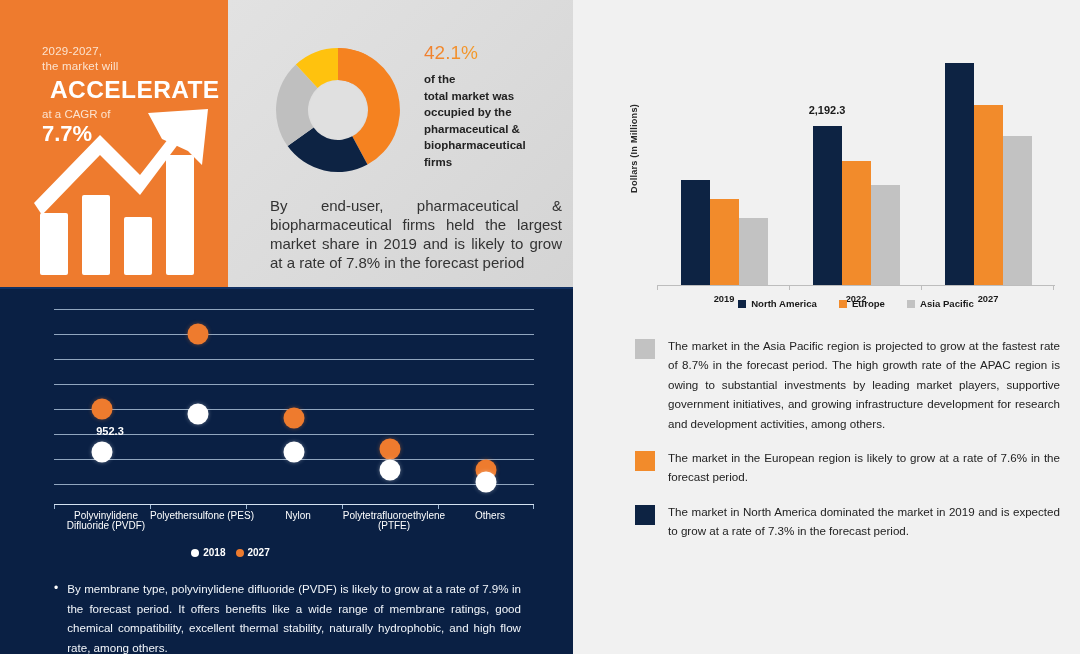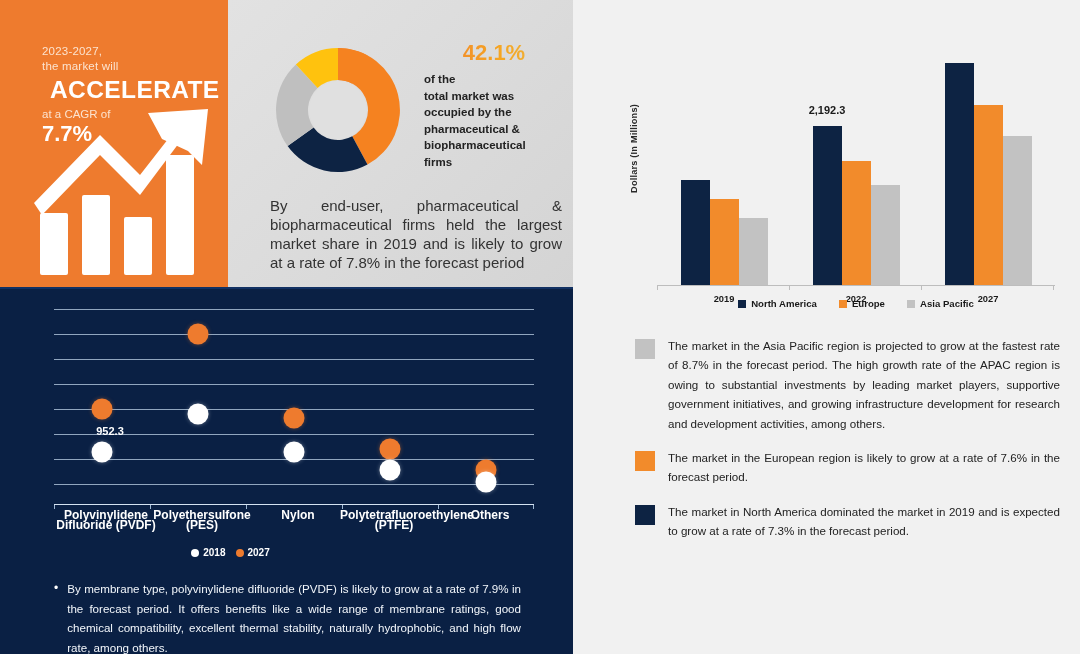--- a/index.html
+++ b/index.html
@@ -34,23 +34,23 @@
     position:absolute;left:228px;top:0;width:345px;height:287px;
     background:linear-gradient(135deg,#E2E2E2 0%,#DCDCDC 45%,#D4D4D4 100%);
   }
   .donut-wrap{position:absolute;left:42px;top:42px;width:136px;height:136px;}
   .donut-hole{
     position:absolute;left:39px;top:39px;width:58px;height:58px;border-radius:50%;
     background:#E0E0E0;
   }
   .pct-block{position:absolute;left:196px;top:38px;width:140px;}
   .pct-num{
-    font-size:22px;font-weight:bold;line-height:30px;
+    font-size:19px;font-weight:normal;line-height:30px;
     background:linear-gradient(90deg,#F07E2E 0%,#F5A623 55%,#E8B84B 100%);
-    -webkit-background-clip:text;background-clip:text;color:transparent;text-align:center;
+    -webkit-background-clip:text;background-clip:text;color:transparent;
     -webkit-text-fill-color:transparent;
   }
   .pct-desc{font-size:11.5px;font-weight:bold;color:#222;line-height:16.5px;margin-top:3px;}
   .donut-para{
     position:absolute;left:42px;top:196px;width:292px;
     font-size:15px;color:#333;line-height:19px;text-align:justify;
   }
 
   
   .navy-panel{
@@ -68,21 +68,21 @@
   }
   .dot.y2018{background:#FFFFFF;box-shadow:0 0 4px rgba(255,255,255,.35);}
   .dot.y2027{background:#EE7B2E;box-shadow:0 0 4px rgba(238,123,46,.4);}
   .dot-label{
     position:absolute;color:#fff;font-size:11px;font-weight:bold;
     transform:translate(-50%,0);white-space:nowrap;
   }
   .xlabels{position:absolute;left:58px;top:222px;width:480px;height:32px;}
   .xlab{
     position:absolute;transform:translateX(-50%);
-    font-size:12px;font-weight:bold;color:#FFFFFF;text-align:center;
+    font-size:10px;font-weight:normal;color:#FFFFFF;text-align:center;
     line-height:9.5px;width:108px;
   }
   .dp-legend{
     position:absolute;left:0;top:258px;width:461px;
     display:flex;justify-content:center;gap:10px;align-items:center;
   }
   .dp-leg-item{display:flex;align-items:center;gap:4px;}
   .dp-leg-dot{width:8px;height:8px;border-radius:50%;}
   .dp-leg-txt{font-size:10px;font-weight:bold;color:#fff;}
   .navy-bullet{
@@ -140,21 +140,21 @@
         <g fill="#FFFFFF">
           <rect x="10" y="118" width="28" height="62" rx="2"></rect>
           <rect x="52" y="100" width="28" height="80" rx="2"></rect>
           <rect x="94" y="122" width="28" height="58" rx="2"></rect>
           <rect x="136" y="60" width="28" height="120" rx="2"></rect>
           <path d="M6 112 L64 52 L104 92 L158 20 L150 13 L104 72 L64 32 L-2 100 Z" transform="translate(6,8)"></path>
           <path d="M112 10 L172 6 L166 62 L152 48 L126 36 Z" transform="translate(6,8)"></path>
         </g>
       </svg>
       <div class="accel-text">
-        <div class="accel-l1">2023-2027,</div>
+        <div class="accel-l1">2029-2027,</div>
         <div class="accel-l2">the market will</div>
         <div class="accel-big">ACCELERATE</div>
         <div class="accel-l3">at a CAGR of</div>
         <div class="accel-pct">7.7%</div>
       </div>
     </div>
 
     <div class="donut-panel">
       <div class="donut-wrap">
         <svg width="136" height="136" viewBox="0 0 136 136">

